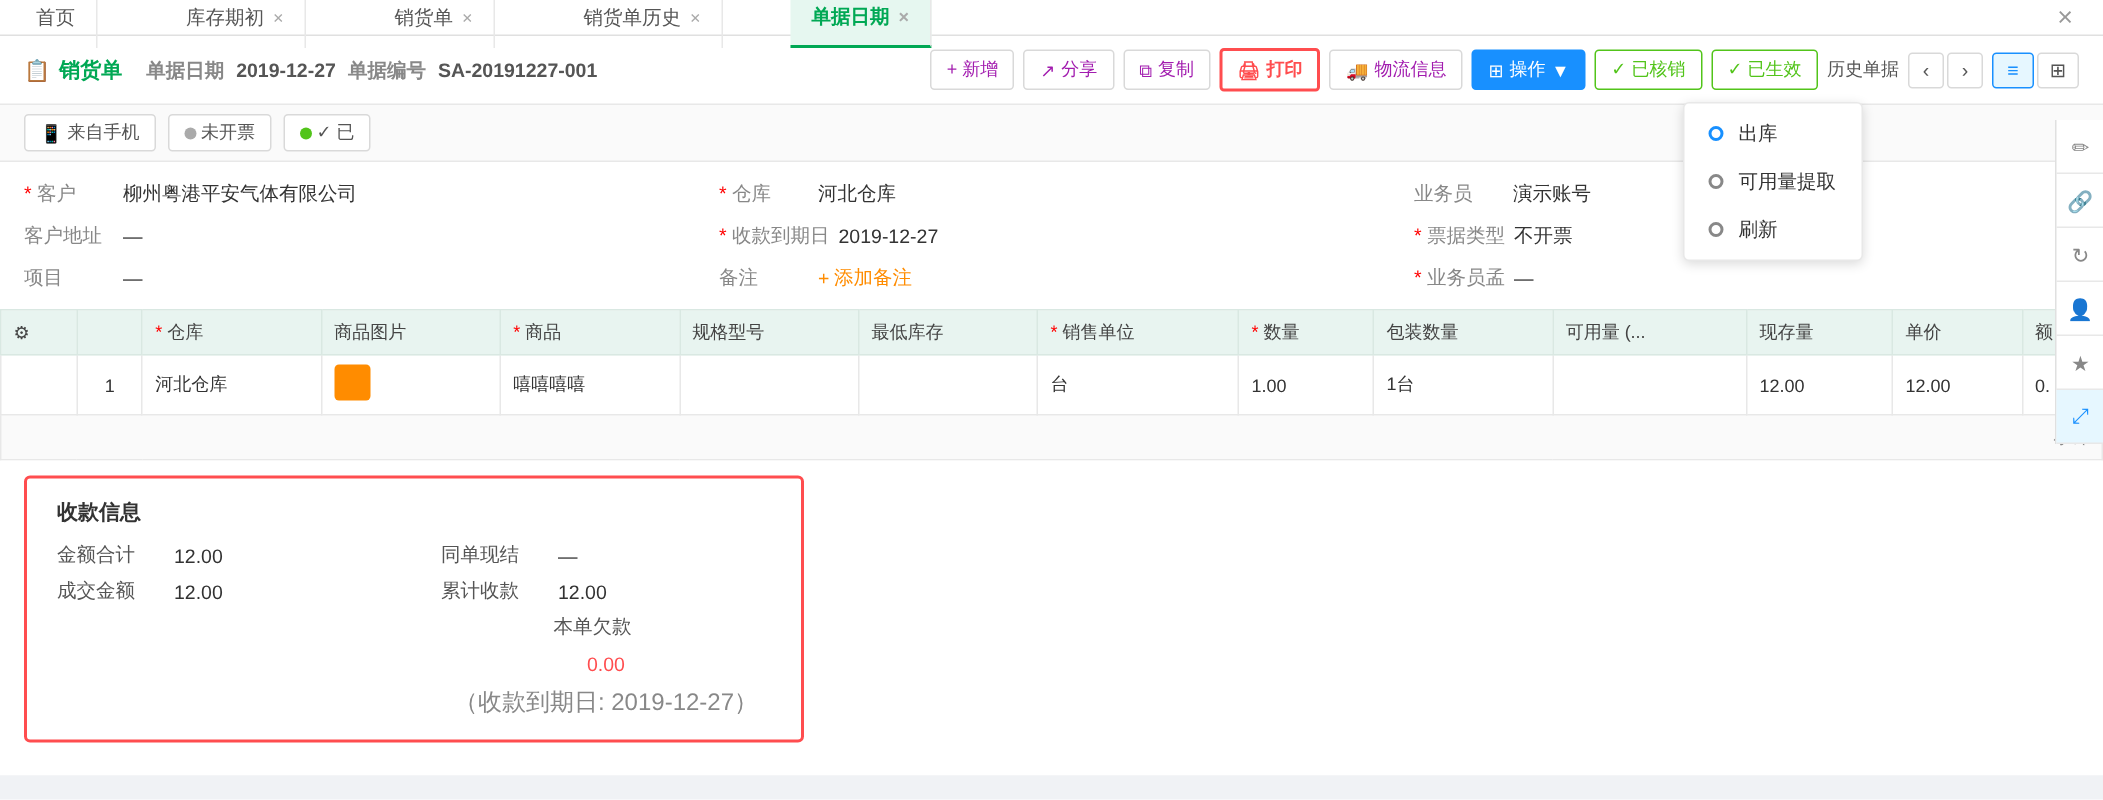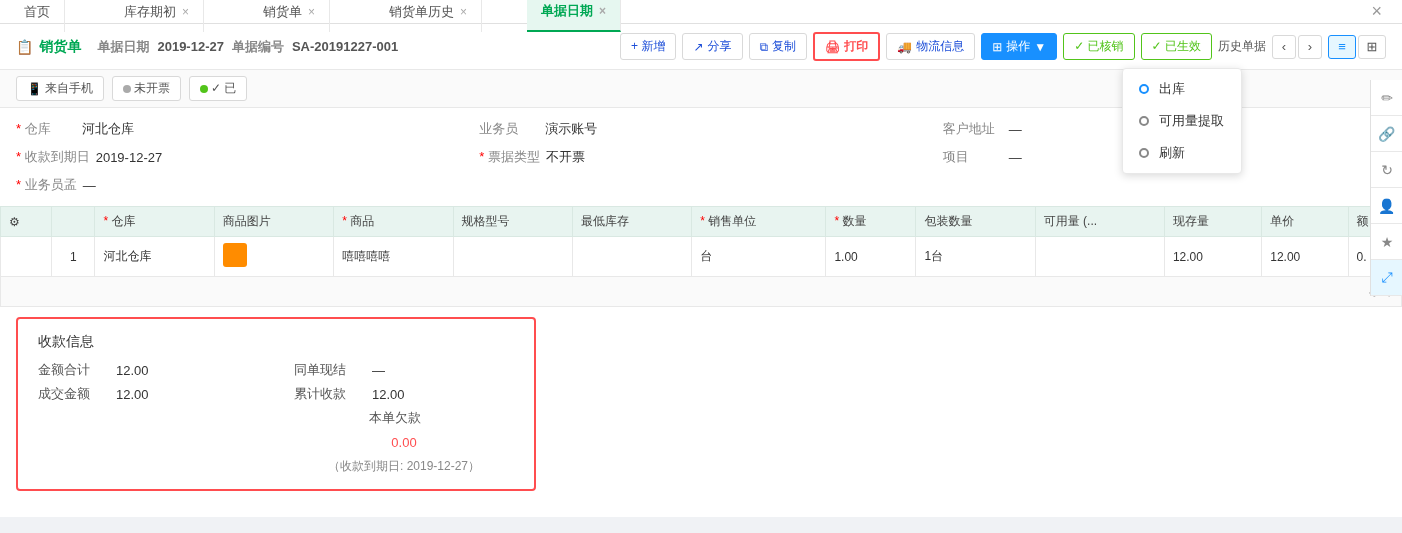--- a/index.html
+++ b/index.html
@@ -45,21 +45,21 @@
     .doc-title .icon { margin-right: 6px; }
     .doc-meta { display: flex; align-items: center; gap: 8px; color: #555; font-size: 13px; font-weight: bold; }
     .doc-meta span { white-space: nowrap; }
     .doc-meta .label { color: #888; }
     .doc-actions {
       margin-left: auto; display: flex; align-items: center; gap: 6px;
     }
     .action-btn {
       display: flex; align-items: center; gap: 4px;
       padding: 4px 10px; border: 1px solid #d9d9d9; border-radius: 3px;
-      background: #fff; cursor: pointer; font-size: 12px; color: #1d4ed8;
+      background: #fff; cursor: pointer; font-size: 12px; color: #a21caf;
       white-space: nowrap;
     }
     .action-btn.print-btn {
       border: 2px solid #ff4d4f; color: #ff4d4f; font-weight: bold;
     }
     .action-btn.operations-btn {
       background: #1890ff; color: #fff; border-color: #1890ff;
     }
     .action-btn.sold-btn {
       background: #fff; color: #52c41a; border: 1px solid #52c41a;
@@ -124,29 +124,29 @@
       border-radius: 3px; display: inline-block;
     }
     .col-num { text-align: center; }
 
     
     .payment-box {
       margin: 10px 16px; padding: 14px 20px;
       border: 2px solid #ff4d4f; border-radius: 4px;
       background: #fff; max-width: 520px;
     }
-    .payment-title { font-weight: normal; font-size: 14px; margin-bottom: 10px; }
+    .payment-title { font-weight: bold; font-size: 14px; margin-bottom: 10px; }
     .payment-grid {
       display: grid; grid-template-columns: 1fr 1fr; gap: 6px 36px;
     }
     .payment-row { display: flex; align-items: center; gap: 8px; font-size: 13px; }
     .payment-label { color: #555; min-width: 70px; }
     .payment-value { color: #333; }
     .payment-value.red { color: #ff4d4f; }
-    .payment-value.hint { color: #888; font-size: 12px; }
+    .payment-value.hint { color: #888; font-size: 16px; }
 
     
     .dropdown-menu {
       position: absolute; top: 68px; right: 160px;
       background: #fff; border: 1px solid #e8e8e8;
       border-radius: 4px; box-shadow: 0 2px 8px rgba(0,0,0,0.15);
       z-index: 100; min-width: 120px; padding: 4px 0;
     }
     .dropdown-item {
       display: flex; align-items: center; gap: 8px;
@@ -266,20 +266,24 @@
       <span>未开票</span>
     </button>
     <button class="sec-btn">
       <span class="dot green"></span>
       <span>✓ 已</span>
     </button>
   </div>
 
   <div class="form-section">
     <div class="form-row">
+      <span class="form-label required">客户</span>
+      <span class="form-value">柳州粤港平安气体有限公司</span>
+    </div>
+    <div class="form-row">
       <span class="form-label required">仓库</span>
       <span class="form-value">河北仓库</span>
     </div>
     <div class="form-row">
       <span class="form-label">业务员</span>
       <span class="form-value">演示账号</span>
     </div>
     <div class="form-row">
       <span class="form-label">客户地址</span>
       <span class="form-value">—</span>
@@ -288,20 +292,27 @@
       <span class="form-label required">收款到期日</span>
       <span class="form-value">2019-12-27</span>
     </div>
     <div class="form-row">
       <span class="form-label required">票据类型</span>
       <span class="form-value">不开票</span>
     </div>
     <div class="form-row">
       <span class="form-label">项目</span>
       <span class="form-value">—</span>
+    </div>
+    <div class="form-row">
+      <span class="form-label">备注</span>
+      <span class="form-add-note">
+        <span>+</span>
+        <span>添加备注</span>
+      </span>
     </div>
     <div class="form-row">
       <span class="form-label required">业务员孟</span>
       <span class="form-value">—</span>
     </div>
   </div>
 
   <div class="table-wrapper">
     <table>
       <thead>

